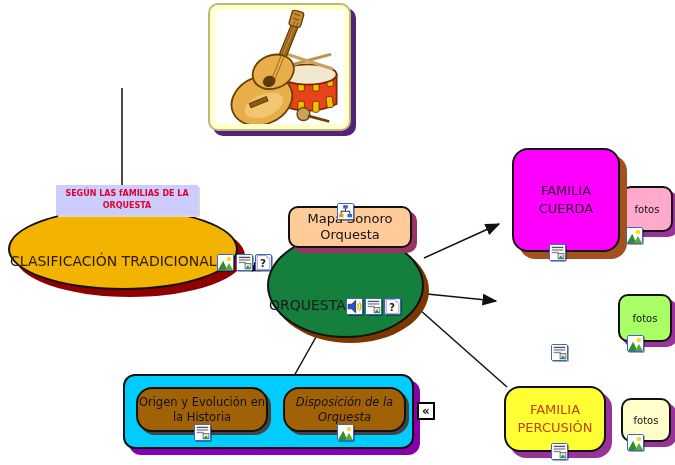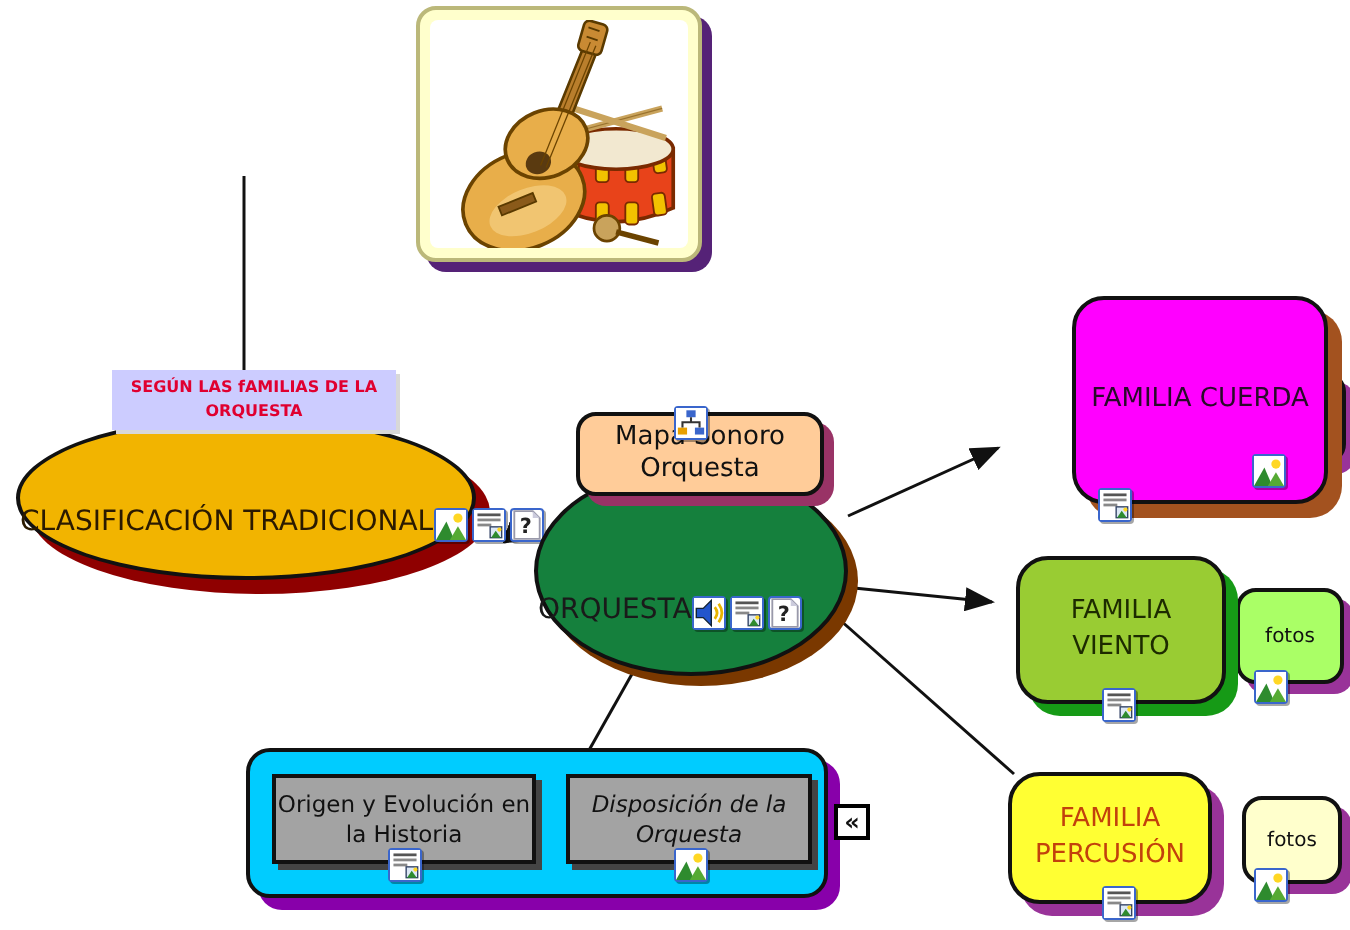--- a/index.html
+++ b/index.html
@@ -29,36 +29,36 @@
                 box-shadow:7px 7px 0 #8F0000;padding-top:24px;color:#2B1A00;font-size:14px;}
   .ellipse-orq{left:267px;top:233px;width:157px;height:105px;background:#15803d;
                box-shadow:5px 5px 0 #7A3800;padding-top:38px;color:#1a1a1a;font-size:14px;}
   .elabel{white-space:nowrap;}
   .iconrow{display:flex;gap:2px;margin-top:3px;}
 
   .mapa-box{left:288px;top:166px;width:124px;height:42px;background:#FFCC99;border-radius:10px;
             box-shadow:5px 5px 0 #993366;font-size:13px;line-height:1.25;margin-top:40px;}
 
   .fam{border-width:2.5px;border-radius:16px;font-size:13px;line-height:1.35;}
-  .fam-cuerda{left:536px;top:148px;width:128px;height:104px;background:#FF00FF;
+  .fam-cuerda{left:512px;top:148px;width:108px;height:104px;background:#FF00FF;
               box-shadow:7px 7px 0 #A3521F;color:#2A0A2A;}
   .fam-viento{left:508px;top:278px;width:105px;height:74px;background:#99CC33;
               box-shadow:6px 6px 0 #169A16;color:#1D2B00;}
   .fam-percusion{left:504px;top:386px;width:102px;height:66px;background:#FFFF33;
                  box-shadow:6px 6px 0 #993399;color:#c2410c;}
 
   .fotos{border-radius:10px;font-size:10px;z-index:1;box-shadow:5px 5px 0 #993399;}
   .fotos-cuerda{left:621px;top:186px;width:52px;height:46px;background:#FFAACC;}
   .fotos-viento{left:618px;top:294px;width:54px;height:48px;background:#AAFF66;}
   .fotos-percusion{left:621px;top:398px;width:50px;height:44px;background:#FFFFCC;}
 
   .container-box{left:123px;top:374px;width:291px;height:75px;background:#00CCFF;
                  border-radius:12px;box-shadow:6px 6px 0 #8800AA;z-index:2;}
-  .inner-box{position:absolute;box-sizing:border-box;border:2px solid #111;border-radius:0;
-             background:#a3a3a3;display:flex;align-items:center;justify-content:flex-start;
+  .inner-box{position:absolute;box-sizing:border-box;border:2px solid #111;border-radius:16px;
+             background:#a16207;display:flex;align-items:center;justify-content:flex-start;
              text-align:center;font-size:11.5px;line-height:1.3;box-shadow:3px 3px 0 #444;z-index:3;}
   .inner-origen{left:136px;top:387px;width:132px;height:45px;}
   .inner-disp{left:283px;top:387px;width:123px;height:45px;font-style:italic;}
 
   .licon{width:17px;height:17px;background:#fff;border:1.5px solid #3A66CC;border-radius:2px;
          box-sizing:border-box;display:block;box-shadow:1px 1px 0 rgba(0,0,0,.35);}
   .licon svg{display:block;width:100%;height:100%;}
   .abs{position:absolute;z-index:4;}
 
   .collapse{position:absolute;left:417px;top:402px;width:18px;height:18px;background:#fff;
@@ -225,23 +225,20 @@
   </div>
   <span class="licon abs" style="left:626px;top:227px;">
       <svg viewBox="0 0 13 13">
         <rect width="13" height="13" fill="#fff"></rect>
         <circle cx="9.5" cy="3.5" r="2" fill="#FFD724"></circle>
         <polygon points="0,13 4.5,5 8,13" fill="#2E8B2E"></polygon>
         <polygon points="6,13 9.5,7 13,13" fill="#55AA33"></polygon>
       </svg>
     </span>
 
-  <div class="node fam fam-viento">
-    <span>FAMILIA VIENTO</span>
-  </div>
   <span class="licon abs" style="left:551px;top:344px;">
       <svg viewBox="0 0 13 13">
         <rect width="13" height="13" fill="#fff"></rect>
         <rect x="1.5" y="1.5" width="10" height="1.2" fill="#555"></rect>
         <rect x="1.5" y="3.7" width="10" height="1.2" fill="#888"></rect>
         <rect x="1.5" y="5.9" width="6" height="1.2" fill="#888"></rect>
         <rect x="7" y="7.3" width="5" height="4.7" fill="#dce8f5" stroke="#346" stroke-width="0.6"></rect>
         <polygon points="7.4,12 9.4,9 11.6,12" fill="#2E8B2E"></polygon>
         <circle cx="11" cy="8.5" r="0.9" fill="#FFD724"></circle>
       </svg>

